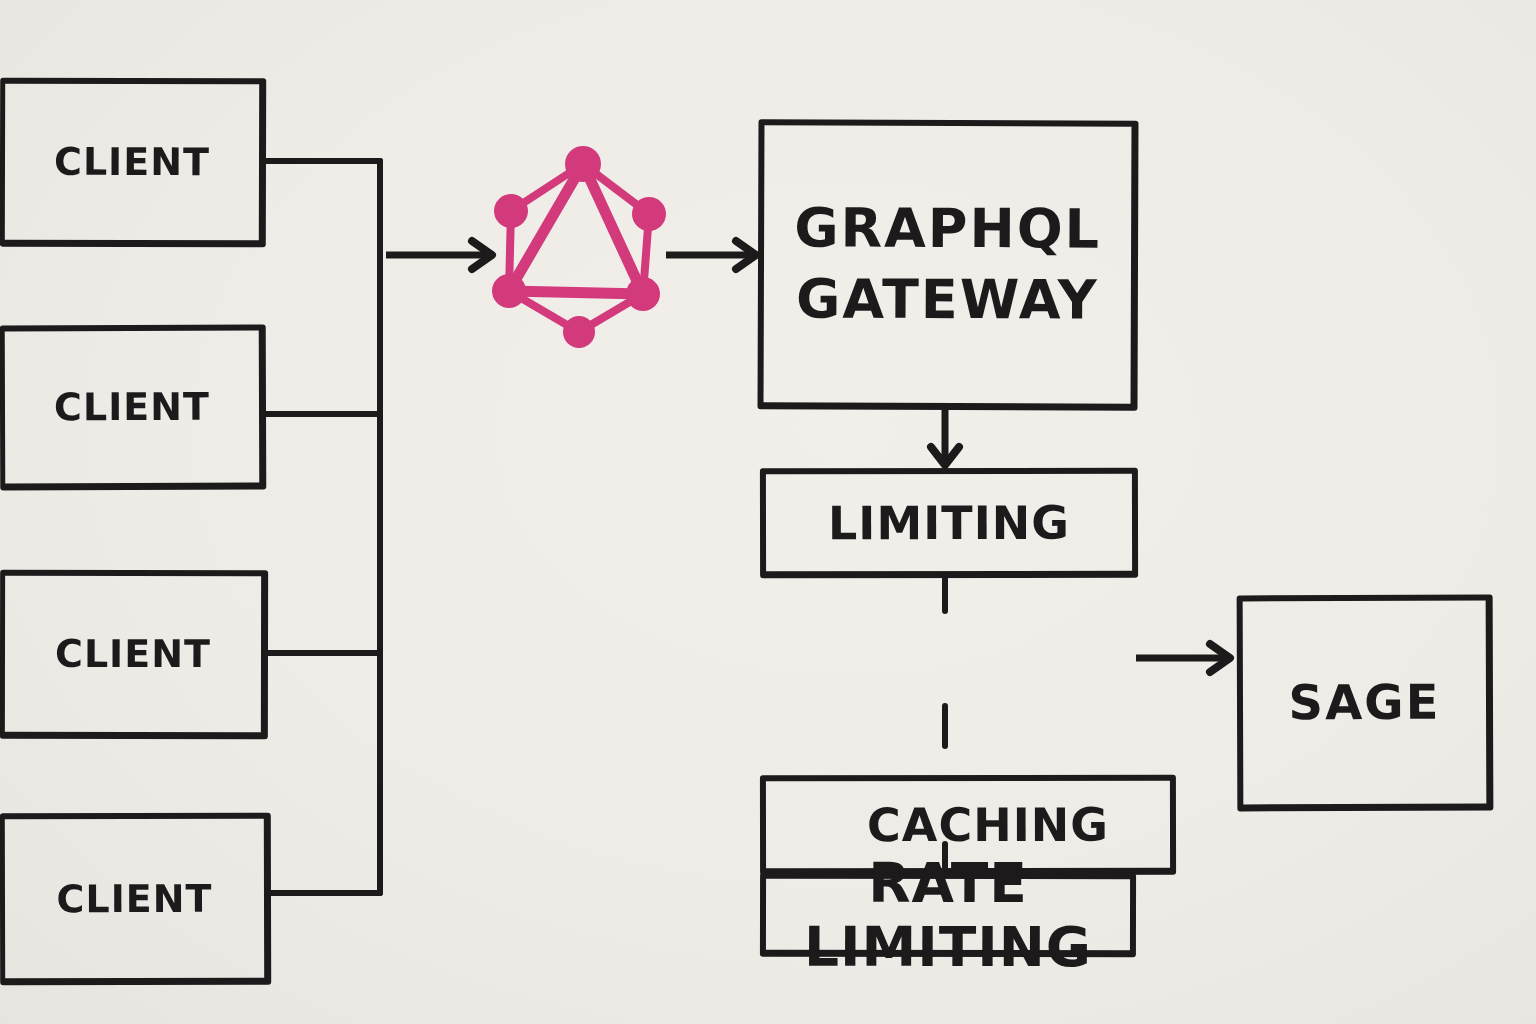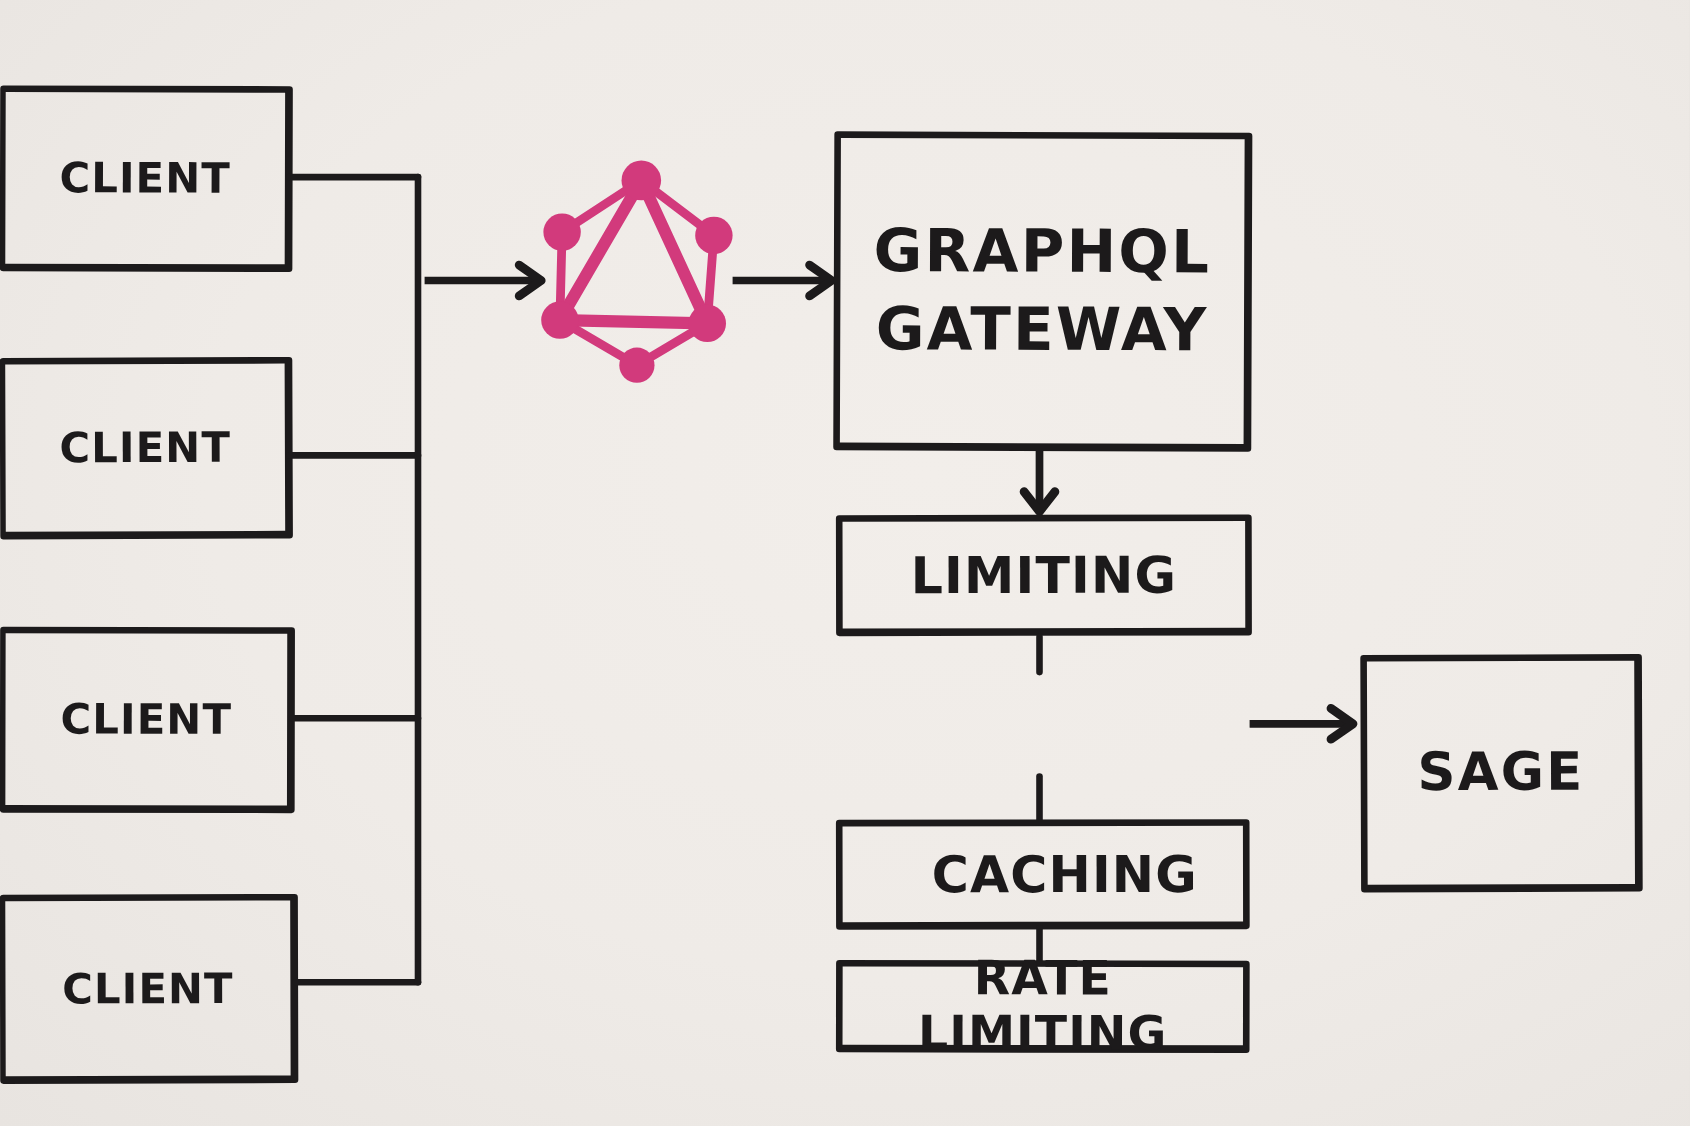--- a/index.html
+++ b/index.html
@@ -47,22 +47,22 @@
     border-width: 6px 7px 7px 6px;
     transform: rotate(0.2deg);
   }
   .mw {
     left: 760px; width: 378px;
     font-size: 46px; letter-spacing: 1px;
     border-width: 6px 6px 7px 6px;
   }
   .mw-sandbox  { top: 468px; height: 110px; transform: rotate(-0.1deg); }
   .mw-batching { top: 610px; height: 97px;  width: 376px; transform: rotate(0.15deg); }
-  .mw-caching  { top: 745px; height: 100px; width: 376px; transform: rotate(-0.1deg); padding-left: 40px; }
-  .mw-rate     { top: 873px; height: 84px; width: 376px; font-size: 43px; transform: rotate(0.1deg); }
+  .mw-caching  { top: 775px; height: 100px; width: 416px; transform: rotate(-0.1deg); padding-left: 40px; }
+  .mw-rate     { top: 873px; height: 84px; width: 376px; font-size: 55px; transform: rotate(0.1deg); }
   .erp {
     left: 1237px; top: 551px; width: 256px; height: 216px;
     font-size: 48px; letter-spacing: 2px; line-height: 1.3;
     border-width: 6px 7px 7px 6px;
     transform: rotate(-0.2deg);
     margin-top: 44px;
   }
   .hline, .vline {
     position: absolute;
     background: #1c1a1b;

